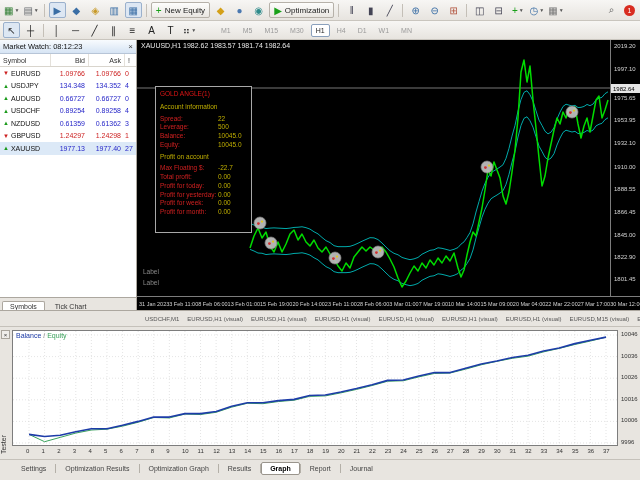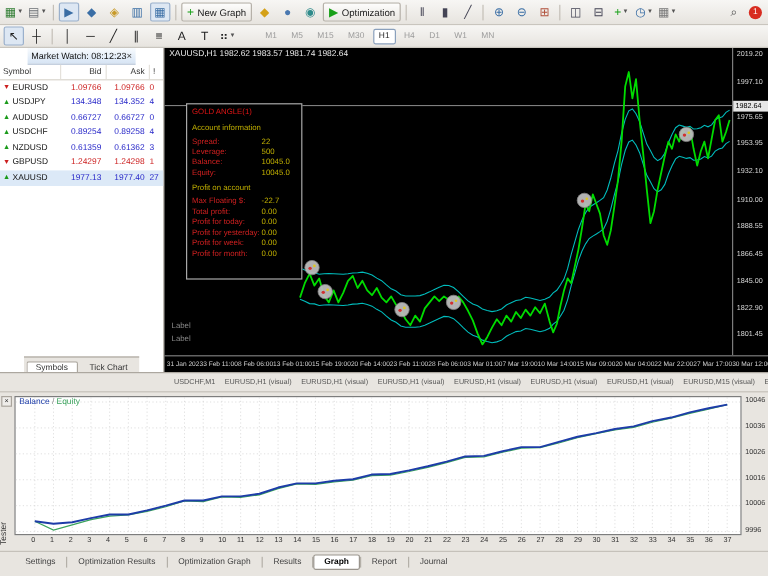--- a/index.html
+++ b/index.html
@@ -20,21 +20,21 @@
   .tsep { width:1px; height:13px; background:#c4bfb7; margin:0 3px; }
   .tspacer { flex:1; }
   .badge { width:11px; height:11px; border-radius:50%; background:#d82c20; color:#fff; font-size:7px;
            display:flex; align-items:center; justify-content:center; margin:0 3px; }
   .tf { font-size:7px; color:#9a9a9a; padding:2px 4px; margin:0 1px; border:1px solid transparent; border-radius:2px; }
   .tf.active { background:#fff; border-color:#8aa0bc; color:#222; }
   #tf-group { display:flex; margin-left:16px; }
 
   
   #market-watch { position:absolute; left:0; top:40px; width:137px; height:272px; background:#fff;
-                  border-right:1px solid #aca79f; display:flex; flex-direction:column; overflow:hidden;align-items:center; }
+                  border-right:1px solid #aca79f; display:flex; flex-direction:column; overflow:hidden; }
   .mw-title { height:14px; flex:0 0 14px; background:linear-gradient(#f8fbfe,#d6e4f4); border-bottom:1px solid #b7c5d7;
               font-size:7.5px; display:flex; align-items:center; padding:0 3px; color:#111; }
   .mw-close { margin-left:auto; font-size:8px; color:#444; line-height:1; }
   .mw-head, .mw-row { display:grid; grid-template-columns:50px 38px 36px 13px; align-items:center; font-size:7px; }
   .mw-head { height:13px; flex:0 0 13px; border-bottom:1px solid #d9d5cd; color:#333; }
   .mw-head span { padding:0 3px; border-left:1px solid #e4e1db; height:100%; display:flex; align-items:center; }
   .mw-head span:first-child { border-left:none; }
   .mw-row { height:12.5px; flex:0 0 12.5px; }
   .mw-row.sel { background:#dce9f7; }
   .mw-sym { display:flex; align-items:center; gap:2px; padding-left:3px; color:#111; }
@@ -114,21 +114,21 @@
     </div>
     <div class="tbtn">
       <span style="color: rgb(58, 110, 165);">▥</span>
     </div>
     <div class="tbtn pressed">
       <span style="color: rgb(58, 110, 165);">▦</span>
     </div>
     <div class="tsep"></div>
     <div class="tbtn haslbl">
       <span style="color: rgb(24, 160, 24);">+</span>
-      <span class="lbl">New Graph</span>
+      <span class="lbl">New Equity</span>
     </div>
     <div class="tbtn">
       <span style="color: rgb(212, 160, 23);">◆</span>
     </div>
     <div class="tbtn">
       <span style="color: rgb(74, 120, 176);">●</span>
     </div>
     <div class="tbtn">
       <span style="color: rgb(46, 139, 139);">◉</span>
     </div>

